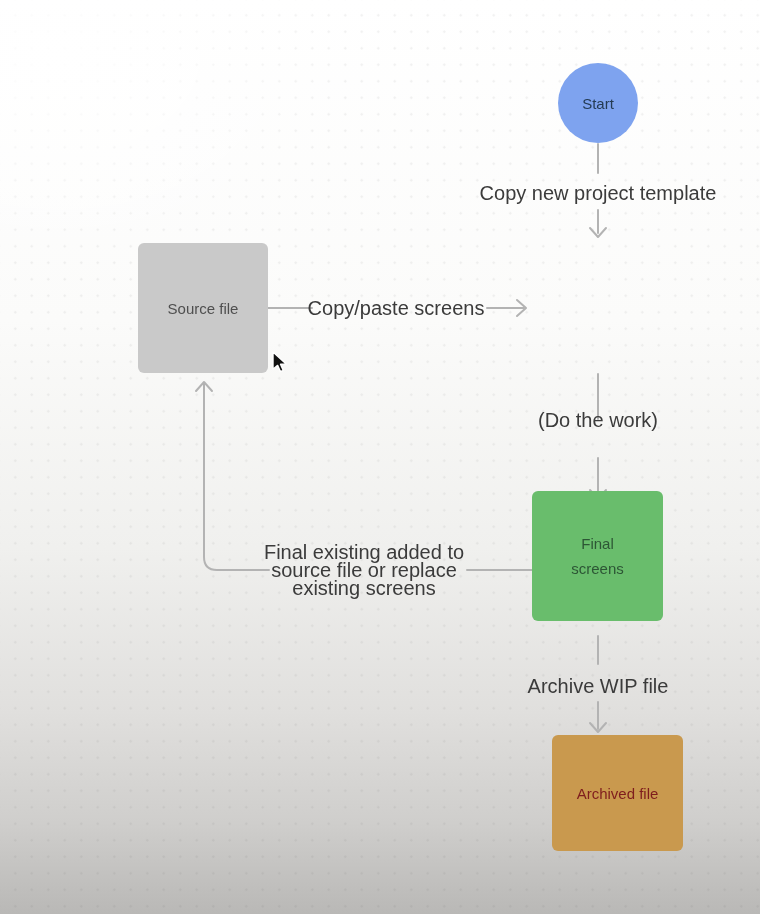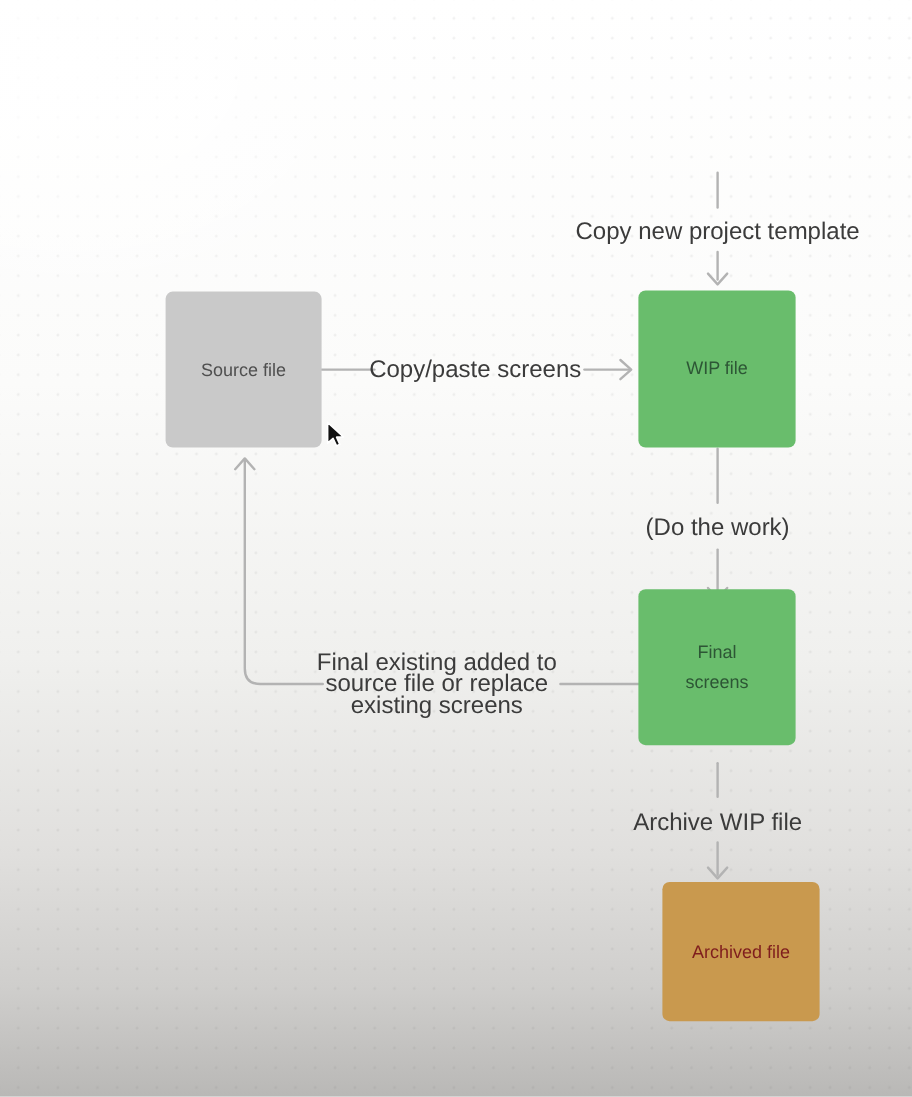--- a/index.html
+++ b/index.html
@@ -83,21 +83,21 @@
     white-space: nowrap;
     font-size: 20px;
     color: #3b3b3b;
     text-align: center;
     z-index: 2;
     line-height: 18px;
   }
   .flow-label .line { display: block; }
   .lbl-copy-template { left: 598px; top: 193px; }
   .lbl-copy-paste   { left: 396px; top: 308px; }
-  .lbl-do-work      { left: 598px; top: 440px; }
+  .lbl-do-work      { left: 598px; top: 420px; }
   .lbl-loop         { left: 364px; top: 570px; }
   .lbl-archive      { left: 598px; top: 686px; }
   .cursor {
     position: absolute;
     left: 271px; top: 351px;
     z-index: 3;
     pointer-events: none;
   }
 </style>
 </head>
@@ -126,28 +126,28 @@
 
     <path d="M269 570 L217 570 Q204 570 204 557 L204 384"></path>
     <polyline points="196,391 204,382 212,391"></polyline>
 
     <path d="M598 636 L598 664"></path>
 
     <path d="M598 702 L598 729"></path>
     <polyline points="590,723 598,732 606,723"></polyline>
   </svg>
 
+  <div class="node node-circle">
+    <span class="node-label">Start</span>
+  </div>
 
   <div class="node node-square node-source">
     <span class="node-label">Source file</span>
   </div>
 
-  <div class="node node-square node-wip">
-    <span class="node-label">WIP file</span>
-  </div>
 
   <div class="node node-square node-final">
     <span class="node-label">Final screens</span>
   </div>
 
   <div class="node node-square node-archived">
     <span class="node-label">Archived file</span>
   </div>
 
   <div class="flow-label lbl-copy-template">Copy new project template</div>

